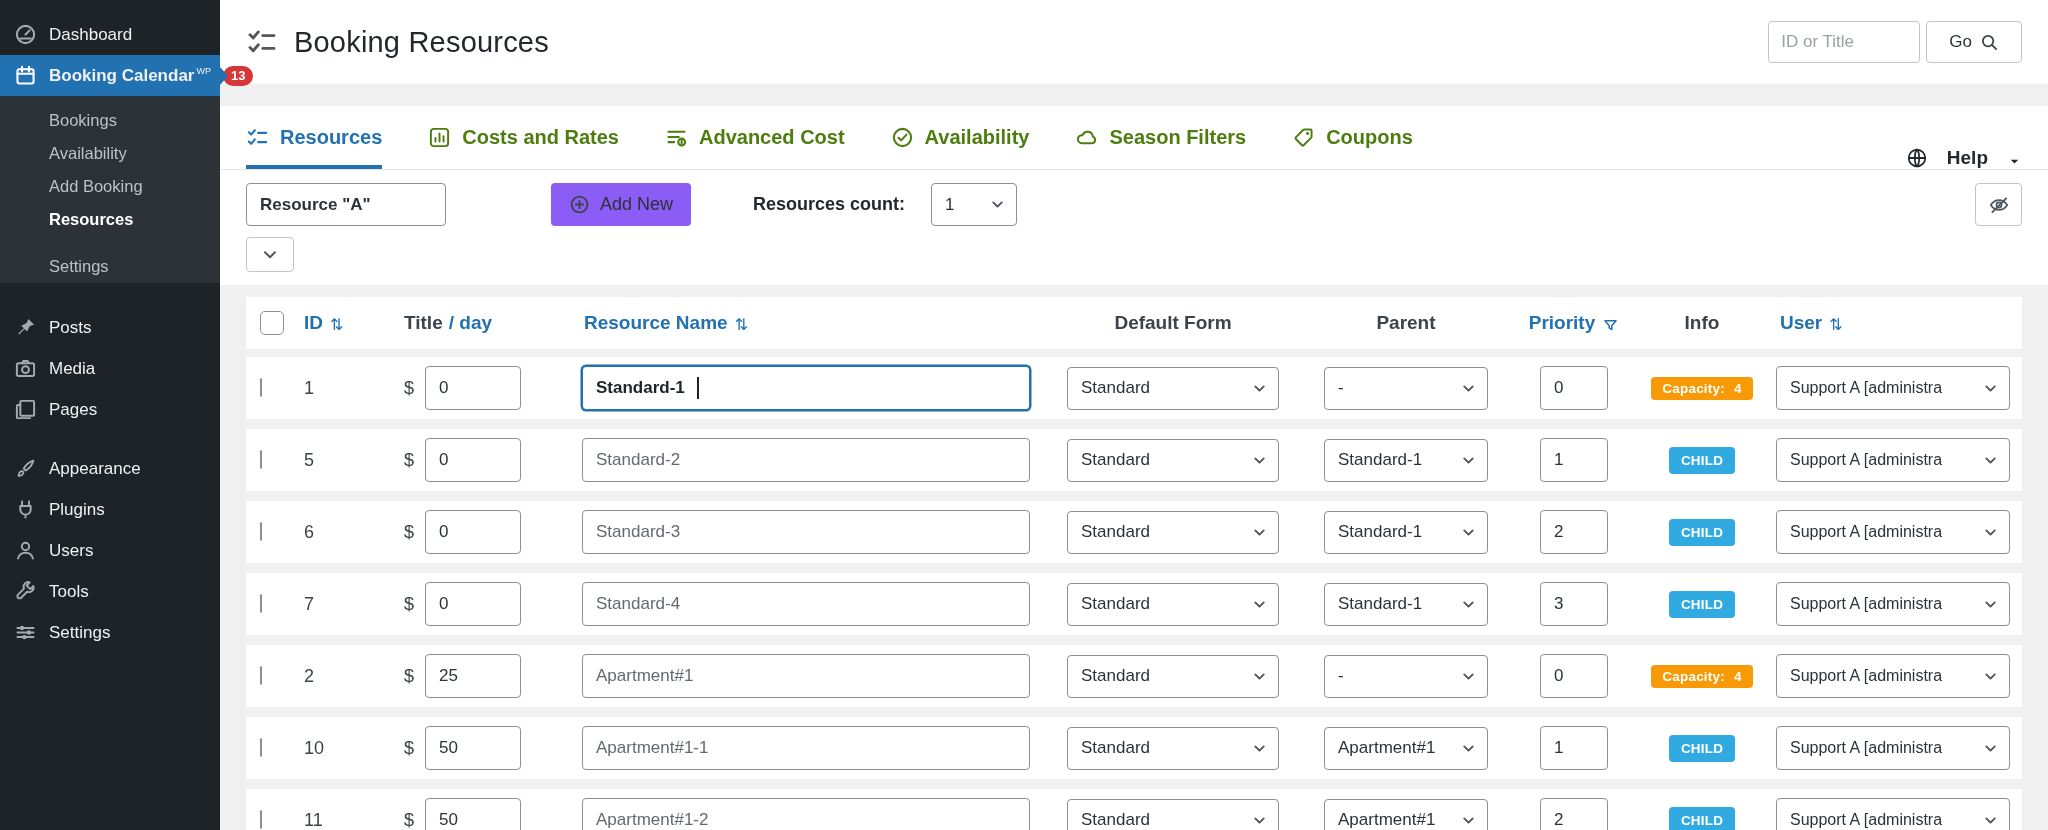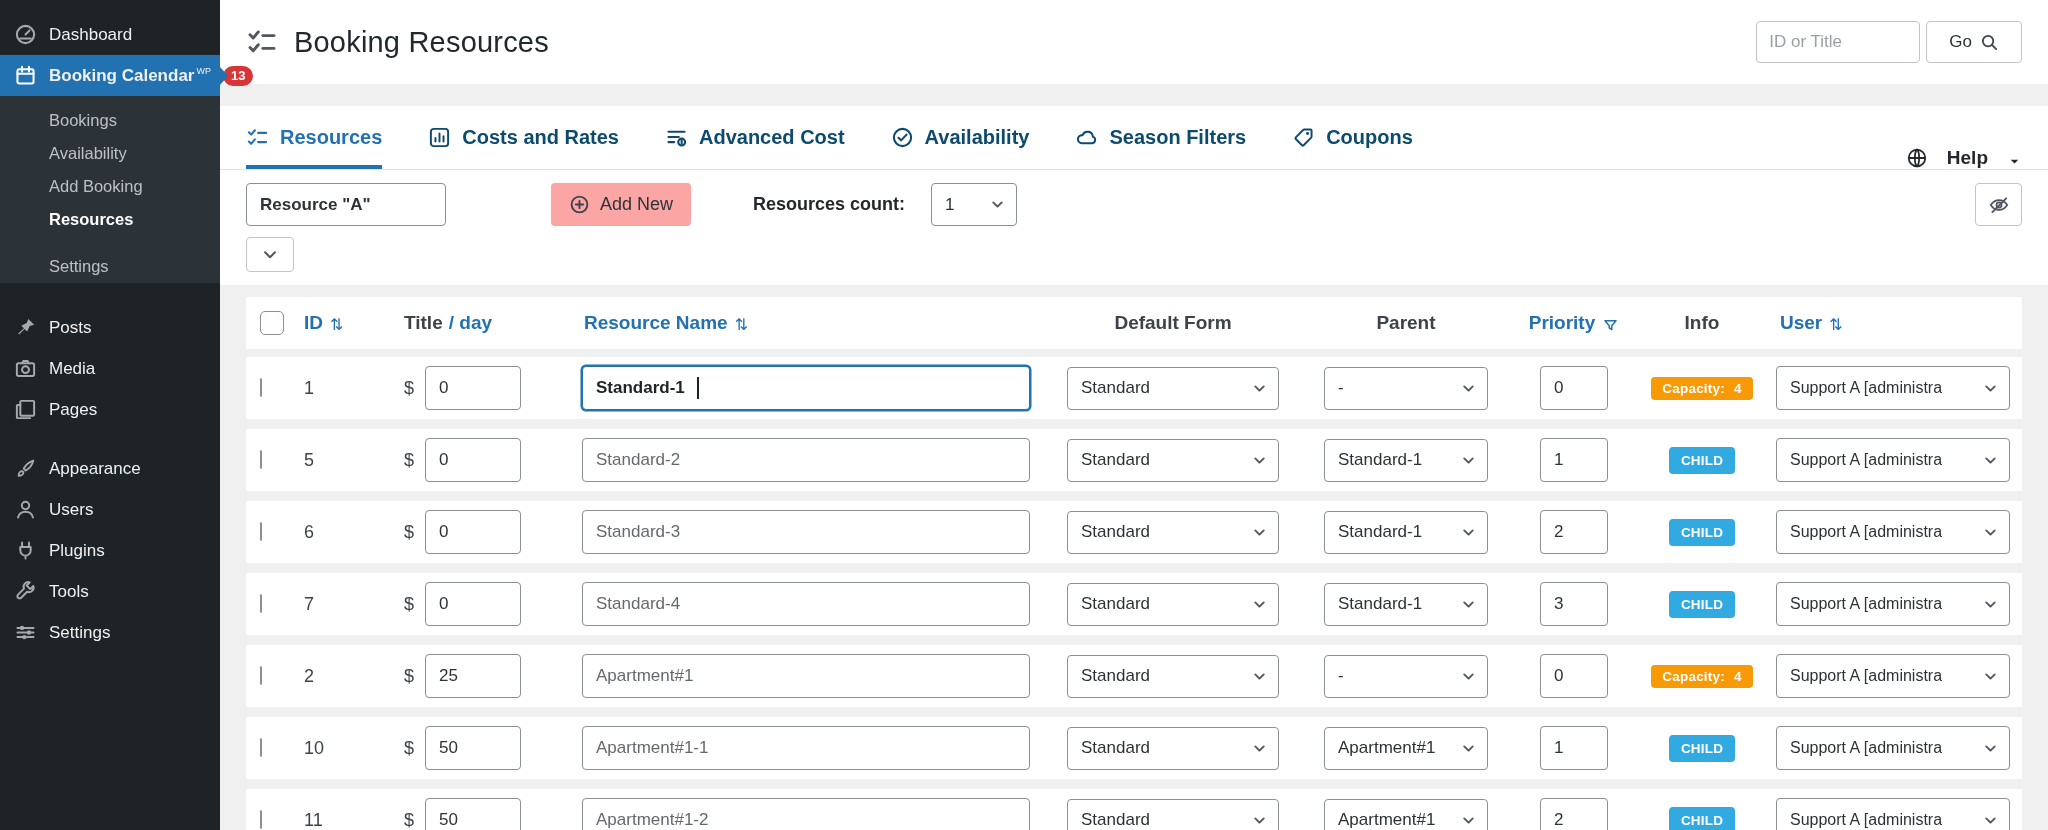--- a/index.html
+++ b/index.html
@@ -62,58 +62,58 @@
   .main { flex:1; display:flex; flex-direction:column; min-width:0; }
 
   .titlebar {
     background:#fff; height:84px; flex-shrink:0;
     display:flex; align-items:center; padding:0 26px;
   }
   .title-icon { width:32px; height:32px; color:#50575e; }
   .page-title { font-size:29px; font-weight:400; color:#23282d; margin-left:16px; letter-spacing:.2px; }
   .search-group { margin-left:auto; display:flex; align-items:center; gap:6px; }
   .search-input {
-    width:164px; height:42px; border:1px solid #c3c4c7; border-radius:4px;
+    width:152px; height:42px; border:1px solid #c3c4c7; border-radius:4px;
     padding:0 12px; font-size:17px; font-family:inherit; color:#2c3338; outline:none;
   }
   .search-input::placeholder { color:#9ba0a5; }
   .go-button {
     height:42px; background:#fff; border:1px solid #c3c4c7; border-radius:4px;
     display:flex; align-items:center; gap:8px; padding:0 22px;
     font-size:17px; font-family:inherit; color:#2c3338; cursor:pointer;
   }
   .go-button .g-icon { width:19px; height:19px; color:#3c434a; }
 
   .tabsbar {
     background:#fff; height:64px; flex-shrink:0; margin-top:22px;
     display:flex; align-items:stretch; padding:0 26px; gap:46px;
     border-bottom:1px solid #e2e4e7;
   }
   .tab {
     display:flex; align-items:center; gap:11px;
-    font-size:20px; font-weight:600; color:#0c4a6e;
+    font-size:20px; font-weight:600; color:#4d7c0f;
     border-bottom:4px solid transparent; padding-top:4px; cursor:pointer; white-space:nowrap;
   }
   .tab .t-icon { width:23px; height:23px; }
   .tab.active { color:var(--accent,#2271b1); border-bottom-color:var(--accent,#2271b1); }
   .help-button {
     margin-left:auto; display:flex; align-items:flex-end; gap:19px;
     font-size:19px; font-weight:600; color:#23282d; cursor:pointer;
   }
   .help-button .t-icon { width:22px; height:22px; }
   .caret-fill { width:15px; height:15px; color:#23282d; }
 
   .panel { background:#fff; flex-shrink:0; }
   .toolbar { display:flex; align-items:center; padding:13px 26px 0; }
   .filter-input {
     width:200px; height:43px; border:1px solid #8c8f94; border-radius:4px;
     padding:0 13px; font-size:17px; font-family:inherit; font-weight:600; color:#2c3338; outline:none;
   }
   .add-new-button {
-    margin-left:105px; height:43px; background:#fca5a5; border:none; border-radius:4px;
+    margin-left:105px; height:43px; background:#8b5cf6; border:none; border-radius:4px;
     display:flex; align-items:center; gap:10px; padding:12px 18px;
     font-size:18px; font-family:inherit; color:#2c3338; cursor:pointer;
   }
   .add-new-button .g-icon { width:21px; height:21px; color:#3c434a; }
   .count-label { margin-left:62px; font-weight:700; font-size:18px; color:#23282d; }
   .fake-select {
     border:1px solid #8c8f94; border-radius:4px; background:#fff; height:43px;
     display:flex; align-items:center; justify-content:space-between; gap:8px;
     padding:0 10px 0 13px; font-size:17px; color:#2c3338; cursor:pointer;
   }
@@ -262,34 +262,34 @@
       <span class="mi-icon">
         <svg viewBox="0 0 20 20" fill="none" stroke="currentColor" stroke-width="1.6" stroke-linejoin="round">
             <path d="M16.8 3.2c-3 1-6.8 4.3-8.4 6.8l1.8 1.8c2.6-1.6 5.8-5.4 6.6-8.6z"></path>
             <path d="M7.2 12.2c-1.6 0-3.2 1.5-3.2 4.2 2.7 0 4.2-1.6 4.2-3.2z"></path>
           </svg>
       </span>
       <span class="mi-label">Appearance</span>
     </div>
     <div class="menu-item">
       <span class="mi-icon">
+        <svg viewBox="0 0 20 20" fill="none" stroke="currentColor" stroke-width="1.7" stroke-linecap="round" stroke-linejoin="round">
+            <path d="M7 3v4M13 3v4M5.5 7h9v3a4.5 4.5 0 0 1-9 0zM10 14.5V17"></path>
+          </svg>
+      </span>
+      <span class="mi-label">Plugins</span>
+    </div>
+    <div class="menu-item">
+      <span class="mi-icon">
         <svg viewBox="0 0 20 20" fill="none" stroke="currentColor" stroke-width="1.7" stroke-linecap="round">
             <circle cx="10" cy="6.5" r="3.2"></circle>
             <path d="M3.5 17c.8-3.5 3.4-5 6.5-5s5.7 1.5 6.5 5"></path>
           </svg>
       </span>
       <span class="mi-label">Users</span>
-    </div>
-    <div class="menu-item">
-      <span class="mi-icon">
-        <svg viewBox="0 0 20 20" fill="none" stroke="currentColor" stroke-width="1.7" stroke-linecap="round" stroke-linejoin="round">
-            <path d="M7 3v4M13 3v4M5.5 7h9v3a4.5 4.5 0 0 1-9 0zM10 14.5V17"></path>
-          </svg>
-      </span>
-      <span class="mi-label">Plugins</span>
     </div>
     <div class="menu-item">
       <span class="mi-icon">
         <svg viewBox="0 0 20 20" fill="none" stroke="currentColor" stroke-width="1.7" stroke-linejoin="round">
             <path d="M16.8 5.2a4 4 0 0 1-5.4 5L6.2 15.4a1.9 1.9 0 0 1-2.7-2.7l5.2-5.2a4 4 0 0 1 5-5.4L11 4.8l3.1 3.1z"></path>
           </svg>
       </span>
       <span class="mi-label">Tools</span>
     </div>
     <div class="menu-item">

